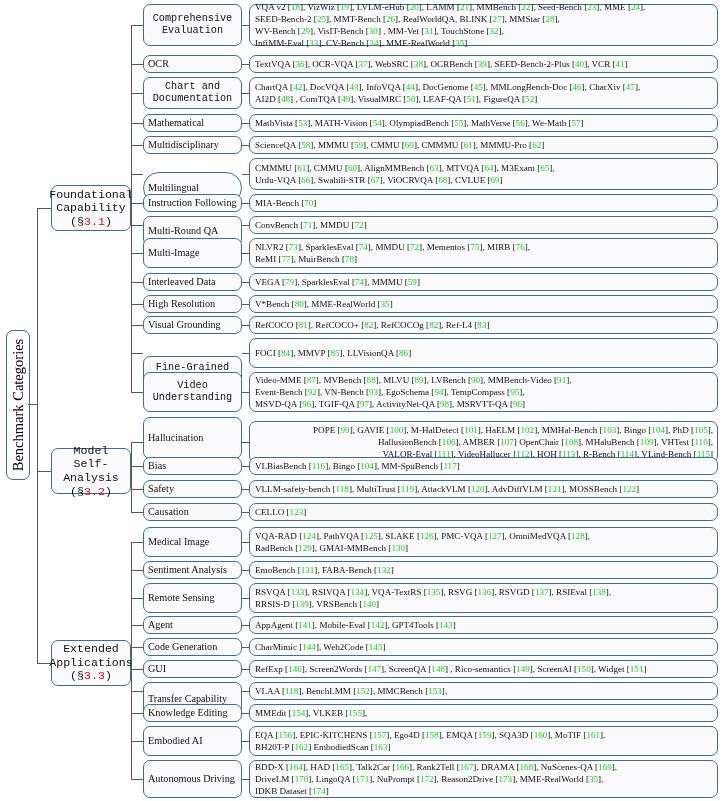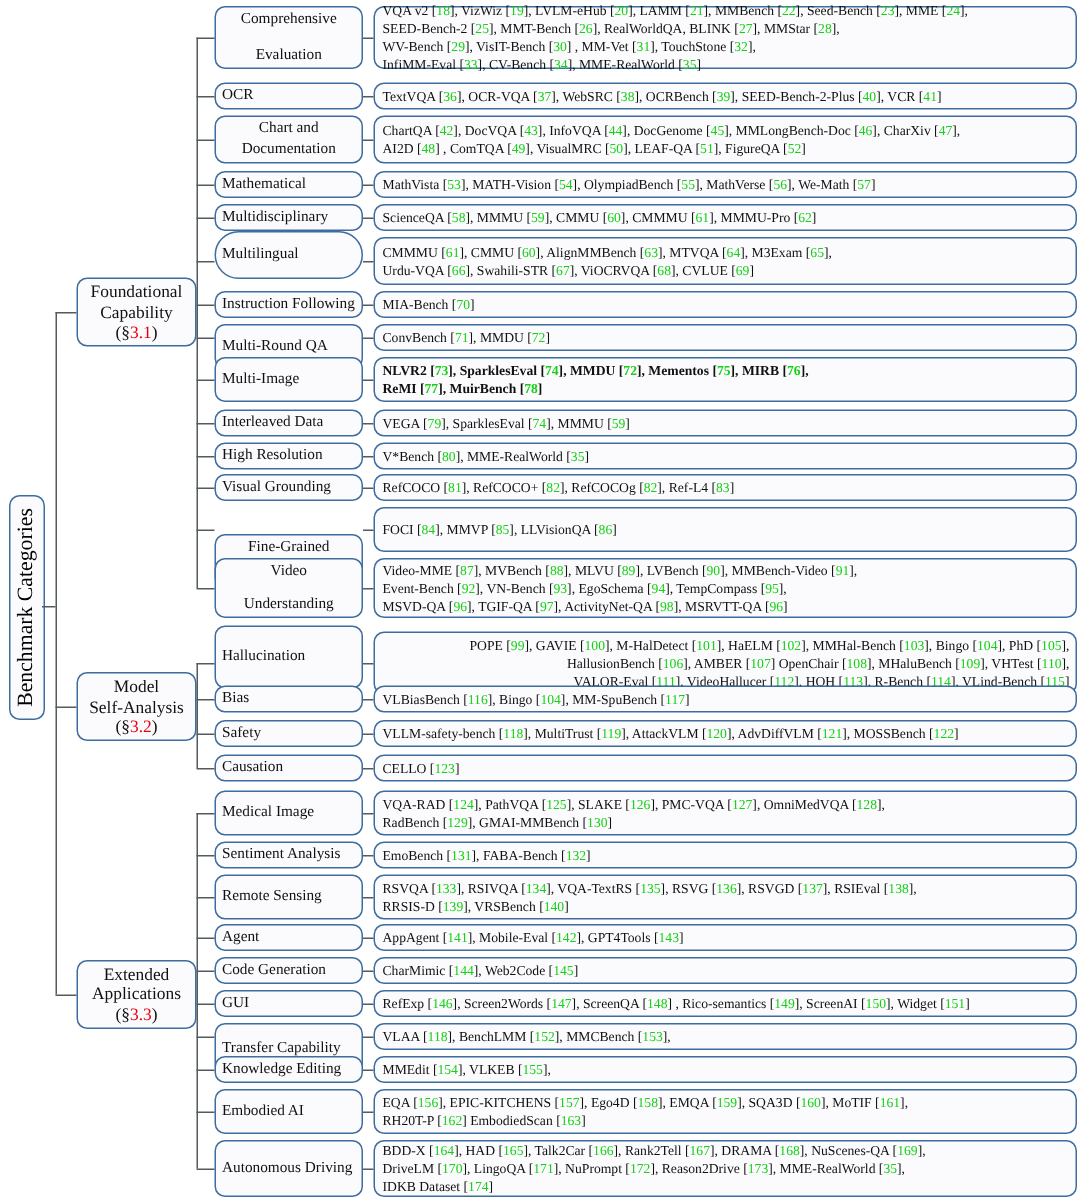--- a/index.html
+++ b/index.html
@@ -14,21 +14,21 @@
   .node{
     position:absolute;box-sizing:border-box;
     background:#fbfbfd;
     border:1.1px solid #3d6d9e;
     border-radius:7px;
     color:#101010;
     display:flex;align-items:center;
     padding:2px 4px;
     line-height:1.18;
   }
-  .node.center{justify-content:space-between;text-align:center;}
+  .node.center{justify-content:center;text-align:center;font-family:Liberation Mono, monospace;}
   .node.left{justify-content:flex-start;text-align:left;}
 
   
   #root{
     position:absolute;
     left:6px;top:330px;
     width:22px;height:148px;
     border:1.3px solid #3d6d9e;border-radius:7px;
     background:#fbfbfd;
   }
@@ -109,21 +109,21 @@
       <span class="txt">MathVista [<span class="cite">53</span>],  MATH-Vision [<span class="cite">54</span>],  OlympiadBench [<span class="cite">55</span>],  MathVerse [<span class="cite">56</span>], We-Math [<span class="cite">57</span>]</span>
     </div>
     <div class="node l2 left" style="top: 136px; height: 18px;">
       <span class="ln">Multidisciplinary</span>
     </div>
     <div class="h" style="left: 131px; top: 145px; width: 12px;"></div>
     <div class="h" style="left: 242px; top: 145px; width: 7px;"></div>
     <div class="node leaf left" style="top: 136px; height: 18px;">
       <span class="txt">ScienceQA [<span class="cite">58</span>],  MMMU [<span class="cite">59</span>],  CMMU [<span class="cite">60</span>],  CMMMU [<span class="cite">61</span>], MMMU-Pro [<span class="cite">62</span>]</span>
     </div>
-    <div class="node l2 left" style="top: 154px; height: 32px; border-radius: 16px;">
+    <div class="node l2 left" style="top: 172px; height: 32px; border-radius: 16px;">
       <span class="ln">Multilingual</span>
     </div>
     <div class="h" style="left: 131px; top: 174px; width: 12px;"></div>
     <div class="h" style="left: 242px; top: 174px; width: 7px;"></div>
     <div class="node leaf left" style="top: 158px; height: 32px;">
       <span class="txt">CMMMU [<span class="cite">61</span>],  CMMU [<span class="cite">60</span>],  AlignMMBench [<span class="cite">63</span>],  MTVQA [<span class="cite">64</span>], M3Exam [<span class="cite">65</span>],<br>Urdu-VQA [<span class="cite">66</span>],  Swahili-STR [<span class="cite">67</span>],  ViOCRVQA [<span class="cite">68</span>],  CVLUE [<span class="cite">69</span>]</span>
     </div>
     <div class="node l2 left" style="top: 194px; height: 18px;">
       <span class="ln">Instruction Following</span>
     </div>
@@ -138,21 +138,21 @@
     <div class="h" style="left: 131px; top: 225px; width: 12px;"></div>
     <div class="h" style="left: 242px; top: 225px; width: 7px;"></div>
     <div class="node leaf left" style="top: 216px; height: 18px;">
       <span class="txt">ConvBench [<span class="cite">71</span>],  MMDU [<span class="cite">72</span>]</span>
     </div>
     <div class="node l2 left" style="top: 238px; height: 30px;">
       <span class="ln">Multi-Image</span>
     </div>
     <div class="h" style="left: 131px; top: 253px; width: 12px;"></div>
     <div class="h" style="left: 242px; top: 253px; width: 7px;"></div>
-    <div class="node leaf left" style="top: 238px; height: 30px; font-weight: bold;">
+    <div class="node leaf left" style="top: 238px; height: 30px;">
       <span class="txt">NLVR2 [<span class="cite">73</span>],  SparklesEval [<span class="cite">74</span>],  MMDU [<span class="cite">72</span>],  Mementos [<span class="cite">75</span>], MIRB [<span class="cite">76</span>],<br>ReMI [<span class="cite">77</span>],  MuirBench [<span class="cite">78</span>]</span>
     </div>
     <div class="node l2 left" style="top: 273px; height: 18px;">
       <span class="ln">Interleaved Data</span>
     </div>
     <div class="h" style="left: 131px; top: 282px; width: 12px;"></div>
     <div class="h" style="left: 242px; top: 282px; width: 7px;"></div>
     <div class="node leaf left" style="top: 273px; height: 18px;">
       <span class="txt">VEGA [<span class="cite">79</span>],  SparklesEval [<span class="cite">74</span>],  MMMU [<span class="cite">59</span>]</span>
     </div>

